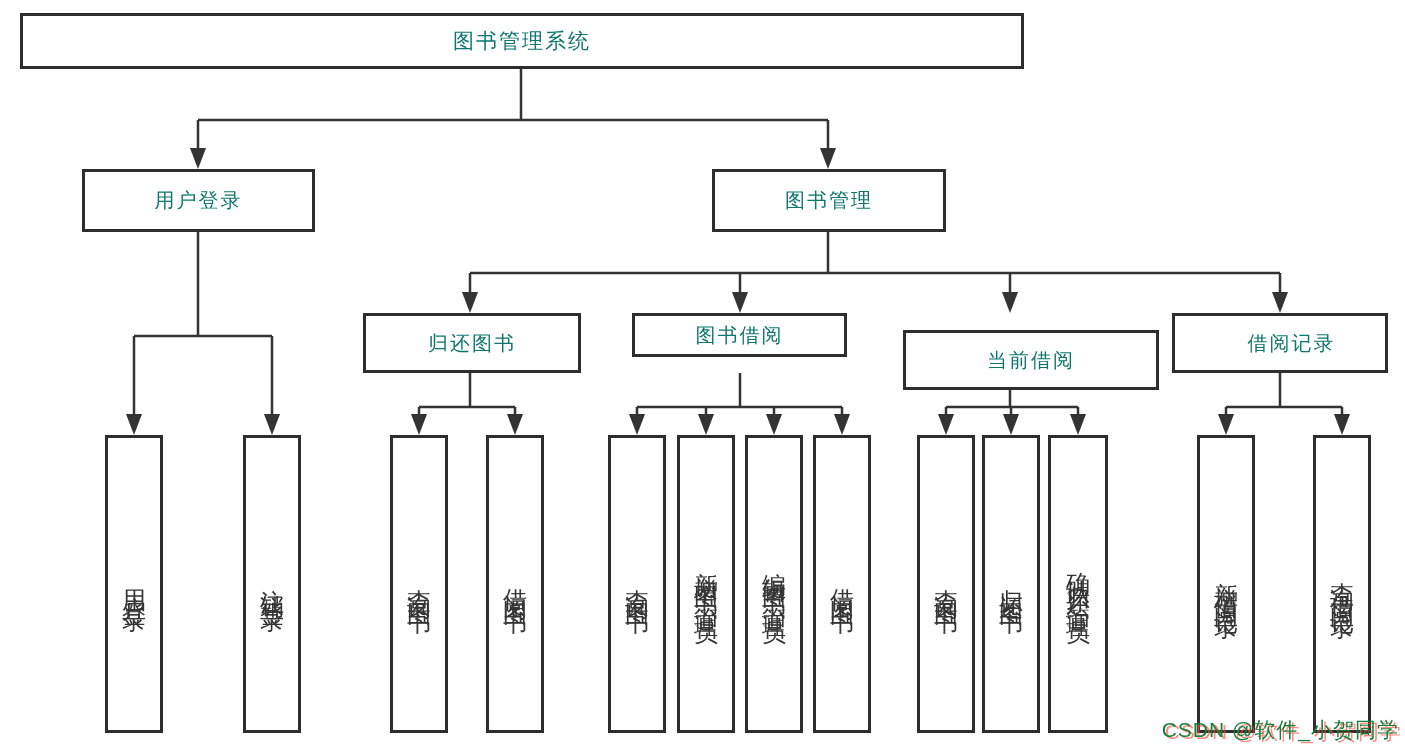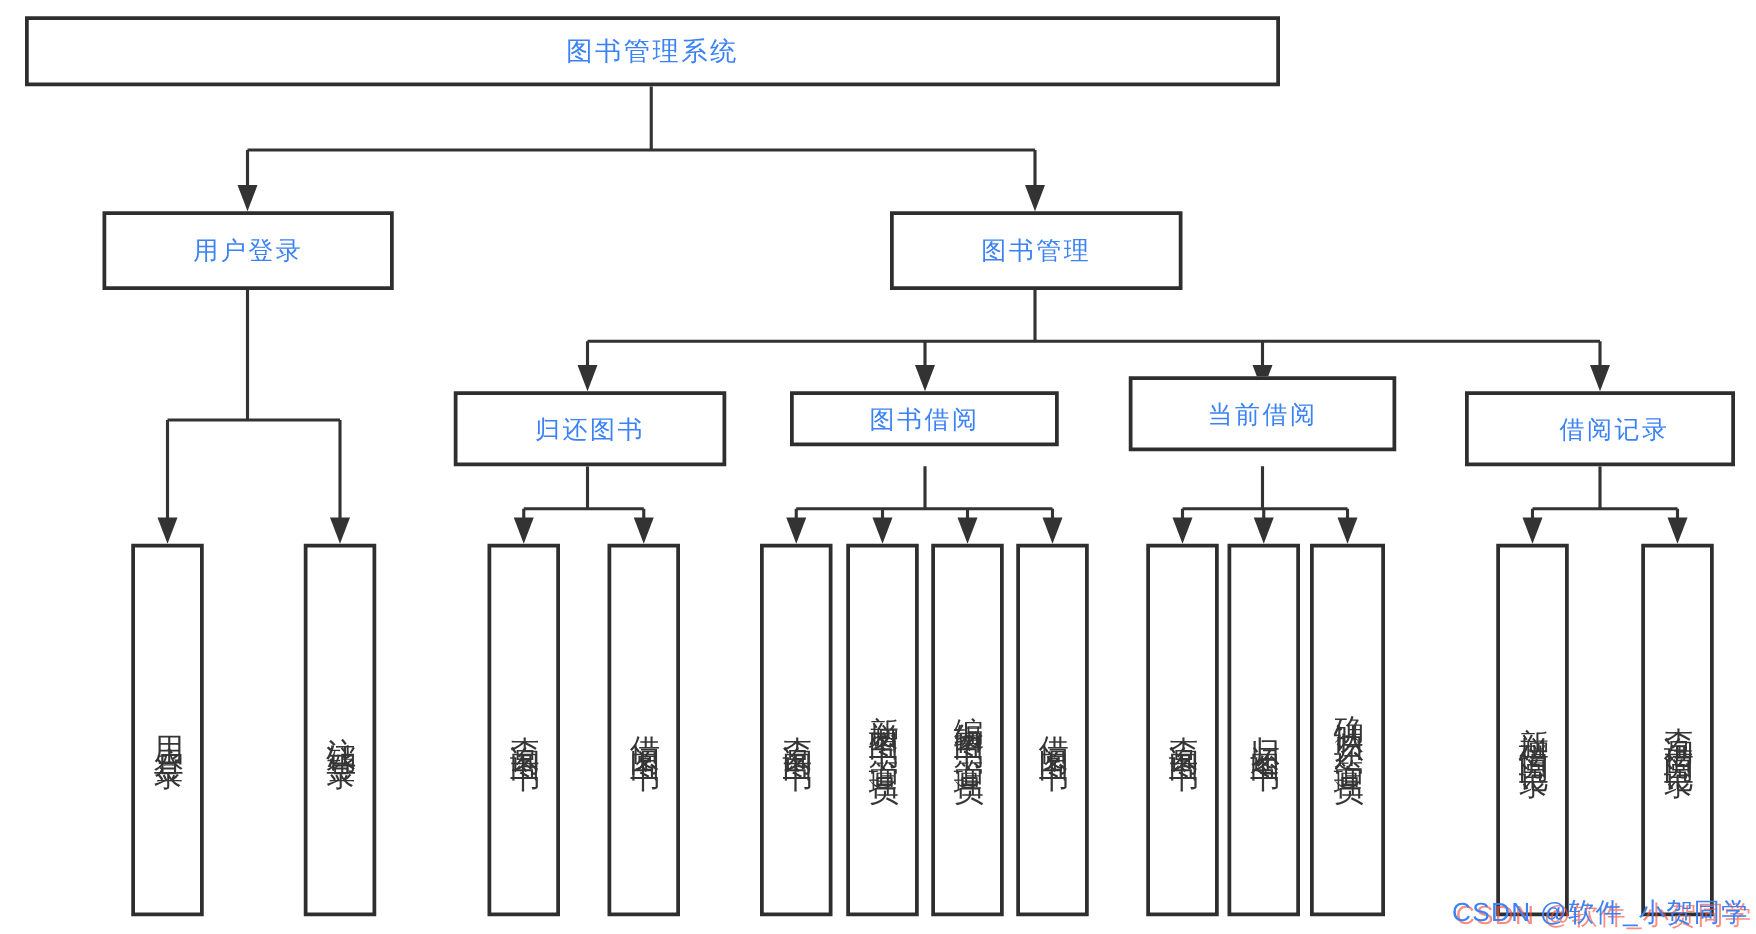--- a/index.html
+++ b/index.html
@@ -11,21 +11,21 @@
     overflow: hidden;
   }
   .stage { position: absolute; inset: 0; }
   svg.wires { position: absolute; left: 0; top: 0; pointer-events: none; }
 
   .node {
     position: absolute;
     background: #ffffff;
     border: 3px solid #2e2e2e;
     display: flex; align-items: center; justify-content: center;
-    color: #3b82f6;
+    color: #0f766e;
     font-size: 20px;
     letter-spacing: 2px;
     box-sizing: border-box;
     white-space: nowrap;
   }
   .node.root { font-size: 21px; }
 
   .leaf {
     position: absolute;
     top: 435px; height: 298px; width: 58px;
@@ -41,21 +41,21 @@
     letter-spacing: 7px;
     line-height: 1;
     color: #353535;
     white-space: nowrap;
   }
 
   .watermark {
     position: absolute;
     right: 6px; top: 716px;
     font-size: 21px;
-    color: #3b82f6;
+    color: #15803d;
     letter-spacing: 1px;
     text-shadow: 3px 2px 0 rgba(250, 77, 61, 0.65);
     white-space: nowrap;
   }
 </style>
 </head>
 <body>
 
 <div class="stage">
 
@@ -102,21 +102,21 @@
     </g>
   </svg>
 
   <div class="node root" style="left:20px; top:13px; width:1004px; height:56px;">图书管理系统</div>
 
   <div class="node" style="left:82px; top:169px; width:233px; height:63px;">用户登录</div>
   <div class="node" style="left:712px; top:169px; width:234px; height:63px;">图书管理</div>
 
   <div class="node" style="left:363px; top:313px; width:218px; height:60px;">归还图书</div>
   <div class="node" style="left:632px; top:313px; width:215px; height:44px;">图书借阅</div>
-  <div class="node" style="left:903px; top:301px; width:214px; height:60px;">当前借阅</div>
+  <div class="node" style="left:903px; top:330px; width:256px; height:60px;">当前借阅</div>
   <div class="node" style="left:1172px; top:313px; width:216px; height:60px;padding-left:23px;">借阅记录</div>
 
   <div class="leaf" style="left:105px;">
     <span class="vtext">用户登录</span>
   </div>
   <div class="leaf" style="left:243px;">
     <span class="vtext">注销登录</span>
   </div>
 
   <div class="leaf" style="left:390px;">

